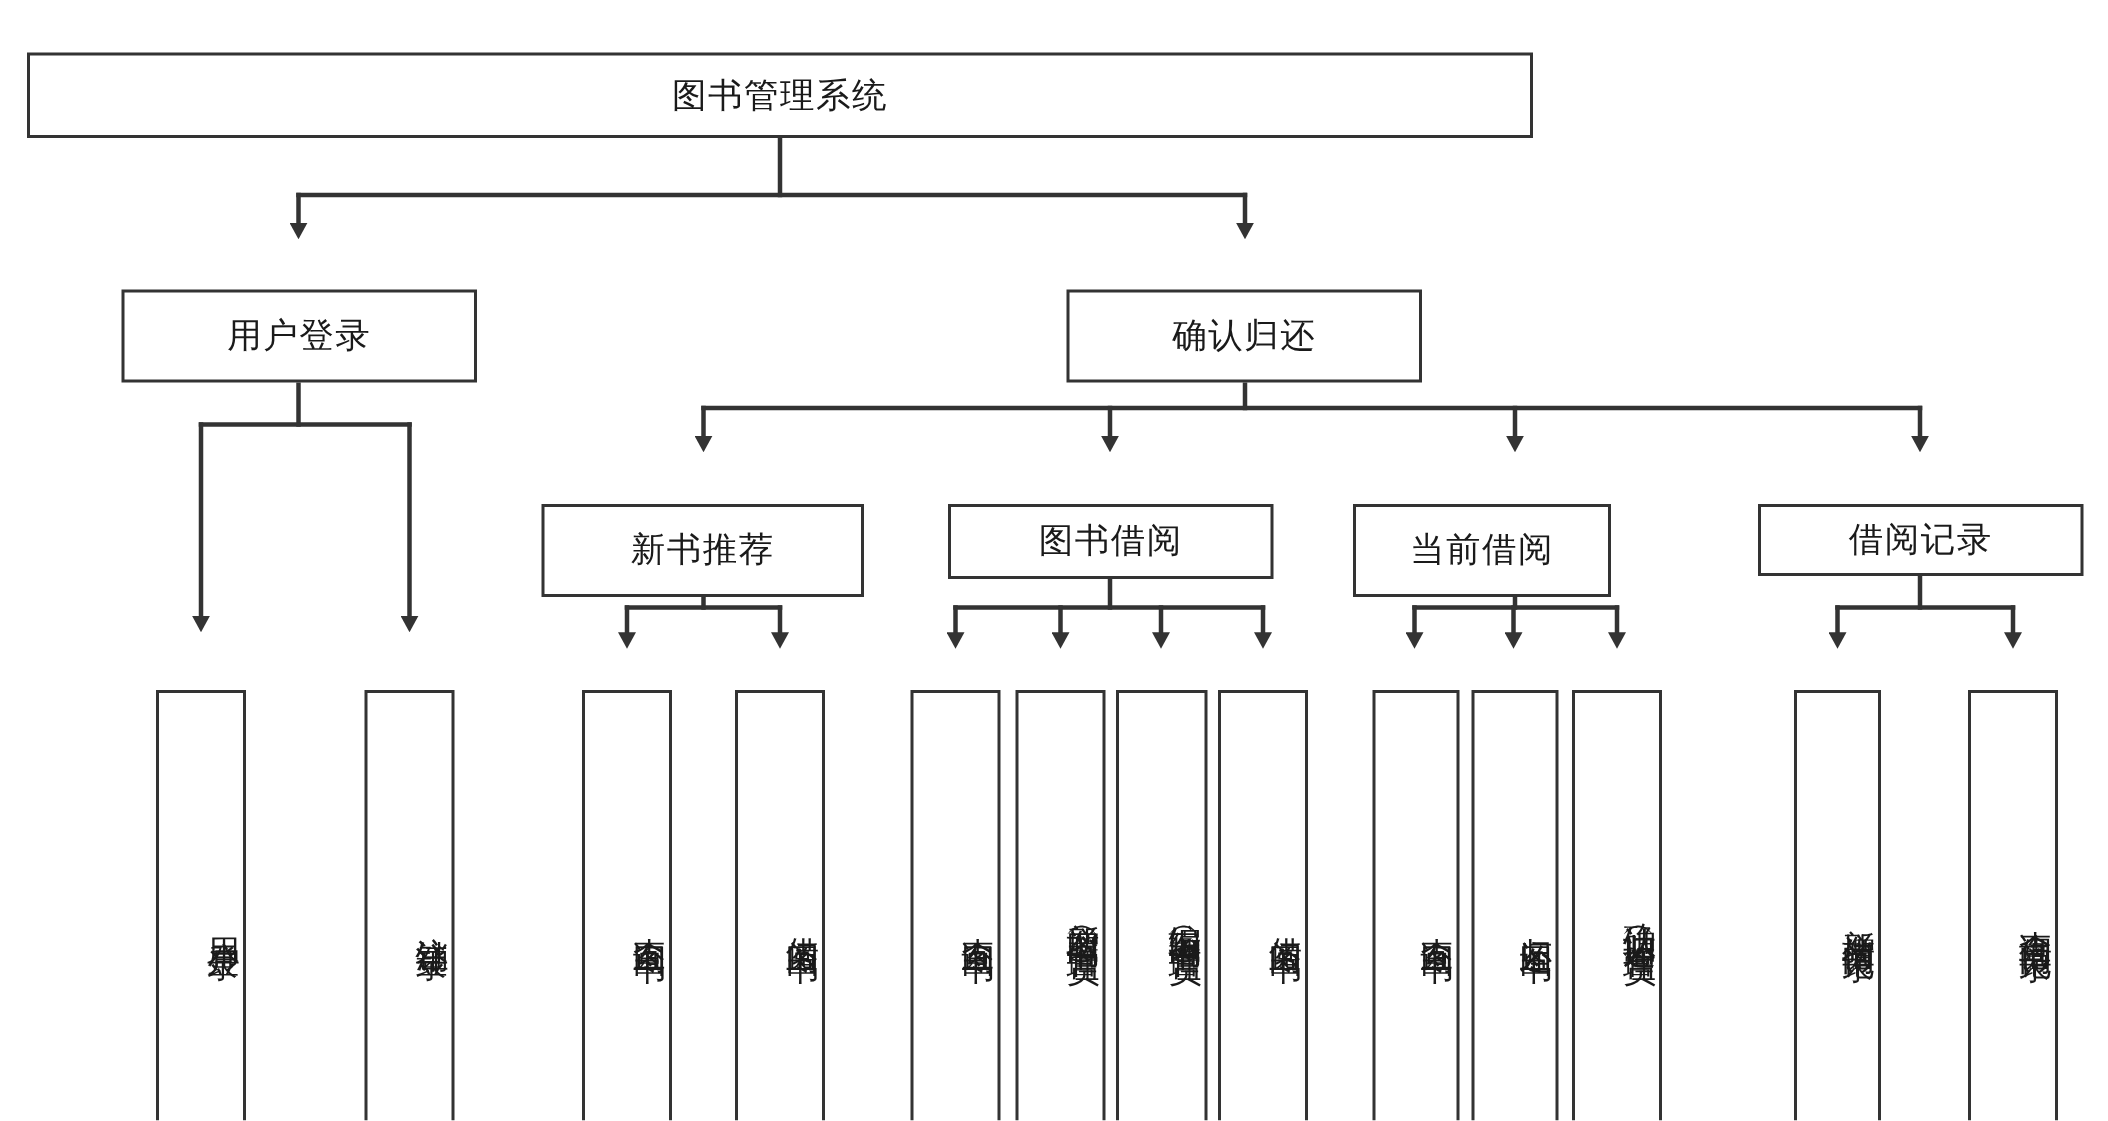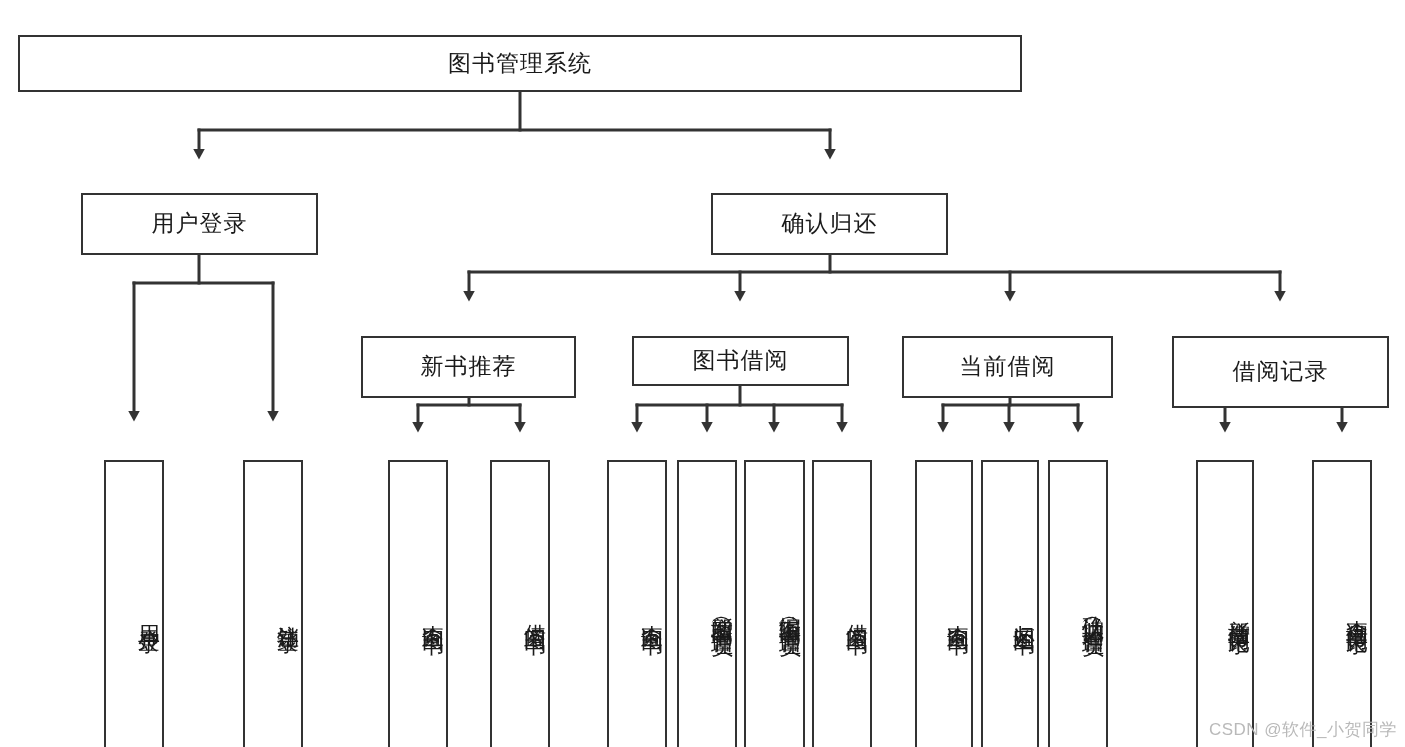--- a/index.html
+++ b/index.html
@@ -141,24 +141,24 @@
   <div class="node horiz" style="left:711px; top:170px; width:237px; height:62px;">
     <span>确认归还</span>
   </div>
 
   <div class="node horiz" style="left:361px; top:313px; width:215px; height:62px;">
     <span>新书推荐</span>
   </div>
   <div class="node horiz" style="left:632px; top:313px; width:217px; height:50px;">
     <span>图书借阅</span>
   </div>
-  <div class="node horiz" style="left:902px; top:313px; width:211px; height:62px;">
+  <div class="node horiz" style="left:902px; top:313px; width:172px; height:62px;">
     <span>当前借阅</span>
   </div>
-  <div class="node horiz" style="left:1172px; top:313px; width:217px; height:72px;">
+  <div class="node horiz" style="left:1172px; top:313px; width:217px; height:48px;">
     <span>借阅记录</span>
   </div>
 
   <div class="node vert" style="left:104px; top:437px; width:60px; height:296px;">
     <span class="vlabel">用户登录</span>
   </div>
   <div class="node vert" style="left:243px; top:437px; width:60px; height:296px;">
     <span class="vlabel">注销登录</span>
   </div>
 
@@ -192,15 +192,14 @@
     <span class="vlabel">确认归还（管理员）</span>
   </div>
 
   <div class="node vert tall-text" style="left:1196px; top:437px; width:58px; height:296px;">
     <span class="vlabel">新增借阅记录</span>
   </div>
   <div class="node vert tall-text" style="left:1312px; top:437px; width:60px; height:296px;">
     <span class="vlabel">查询借阅记录</span>
   </div>
 
-  <div class="watermark">CSDN @软件_小贺同学</div>
 
 </div>
 
 </body></html>

